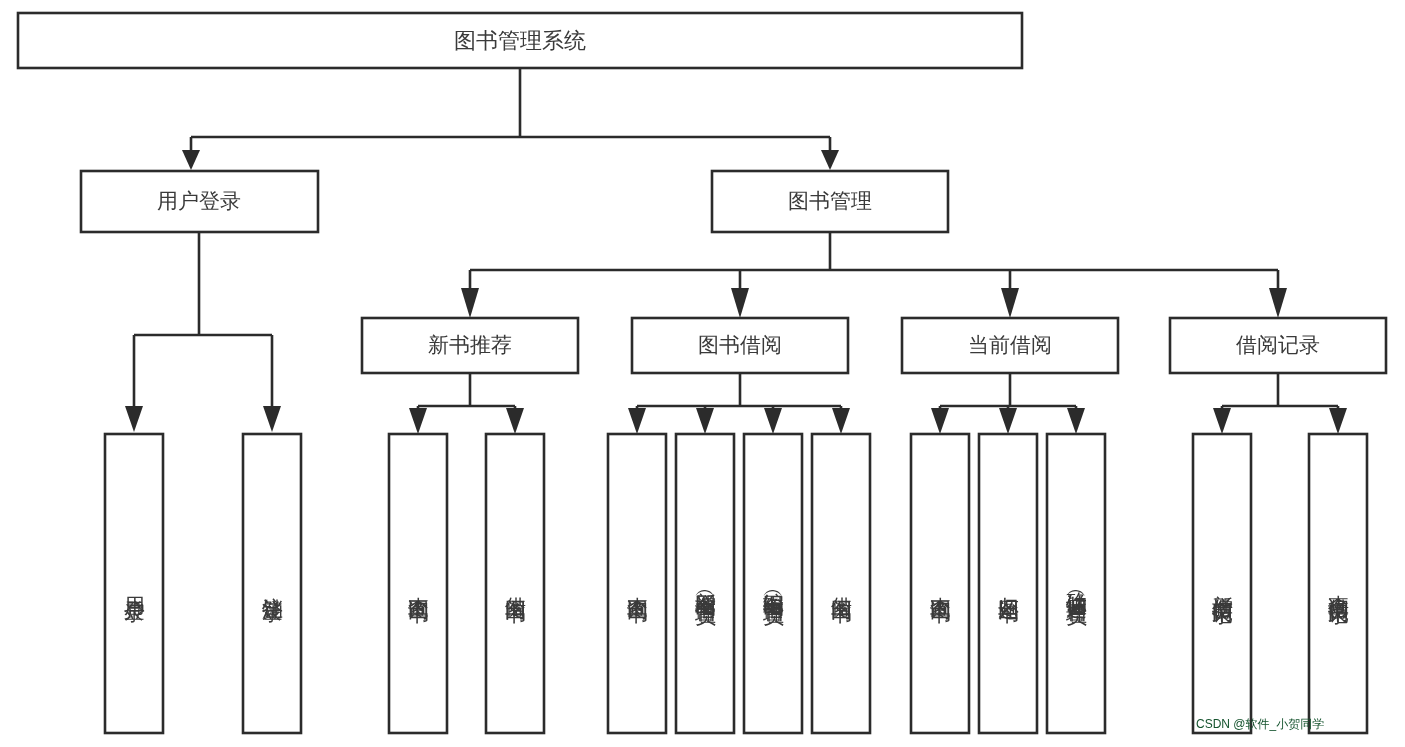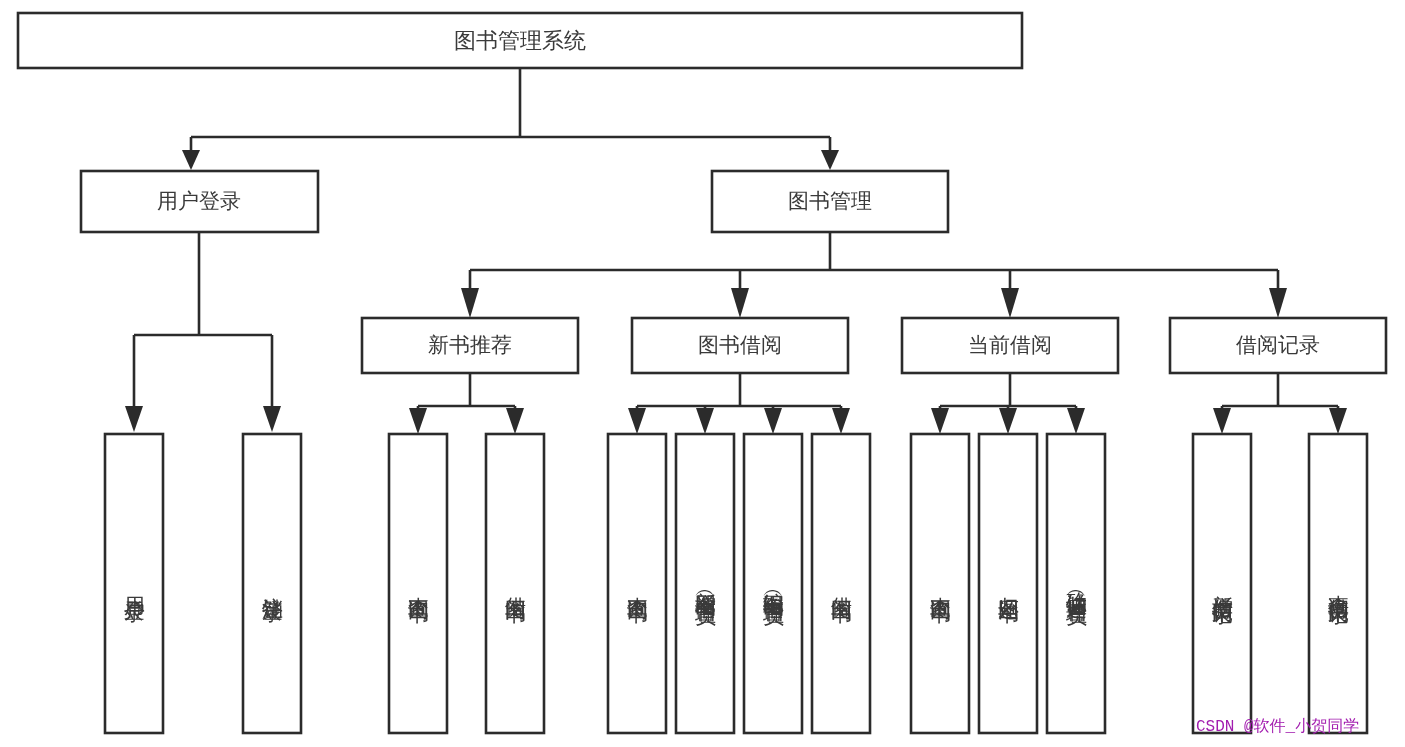--- a/index.html
+++ b/index.html
@@ -65,23 +65,23 @@
     color: #3a3a3a;
     text-align: center;
     display: flex;
     align-items: center;
     justify-content: center;
     pointer-events: none;
     user-select: none;
   }
   .watermark {
     position: absolute;
-    font-family: Liberation Mono, monospace;
-    font-size: 16px;
-    color: #a21caf;
+    font-family: Liberation Sans, sans-serif;
+    font-size: 12px;
+    color: #14532d;
     white-space: nowrap;
     user-select: none;
   }
 </style>
 </head>
 <body>
 
 <div id="diagram-root">
 
   <svg class="tree-canvas" viewBox="0 0 1405 747" xmlns="http://www.w3.org/2000/svg">

